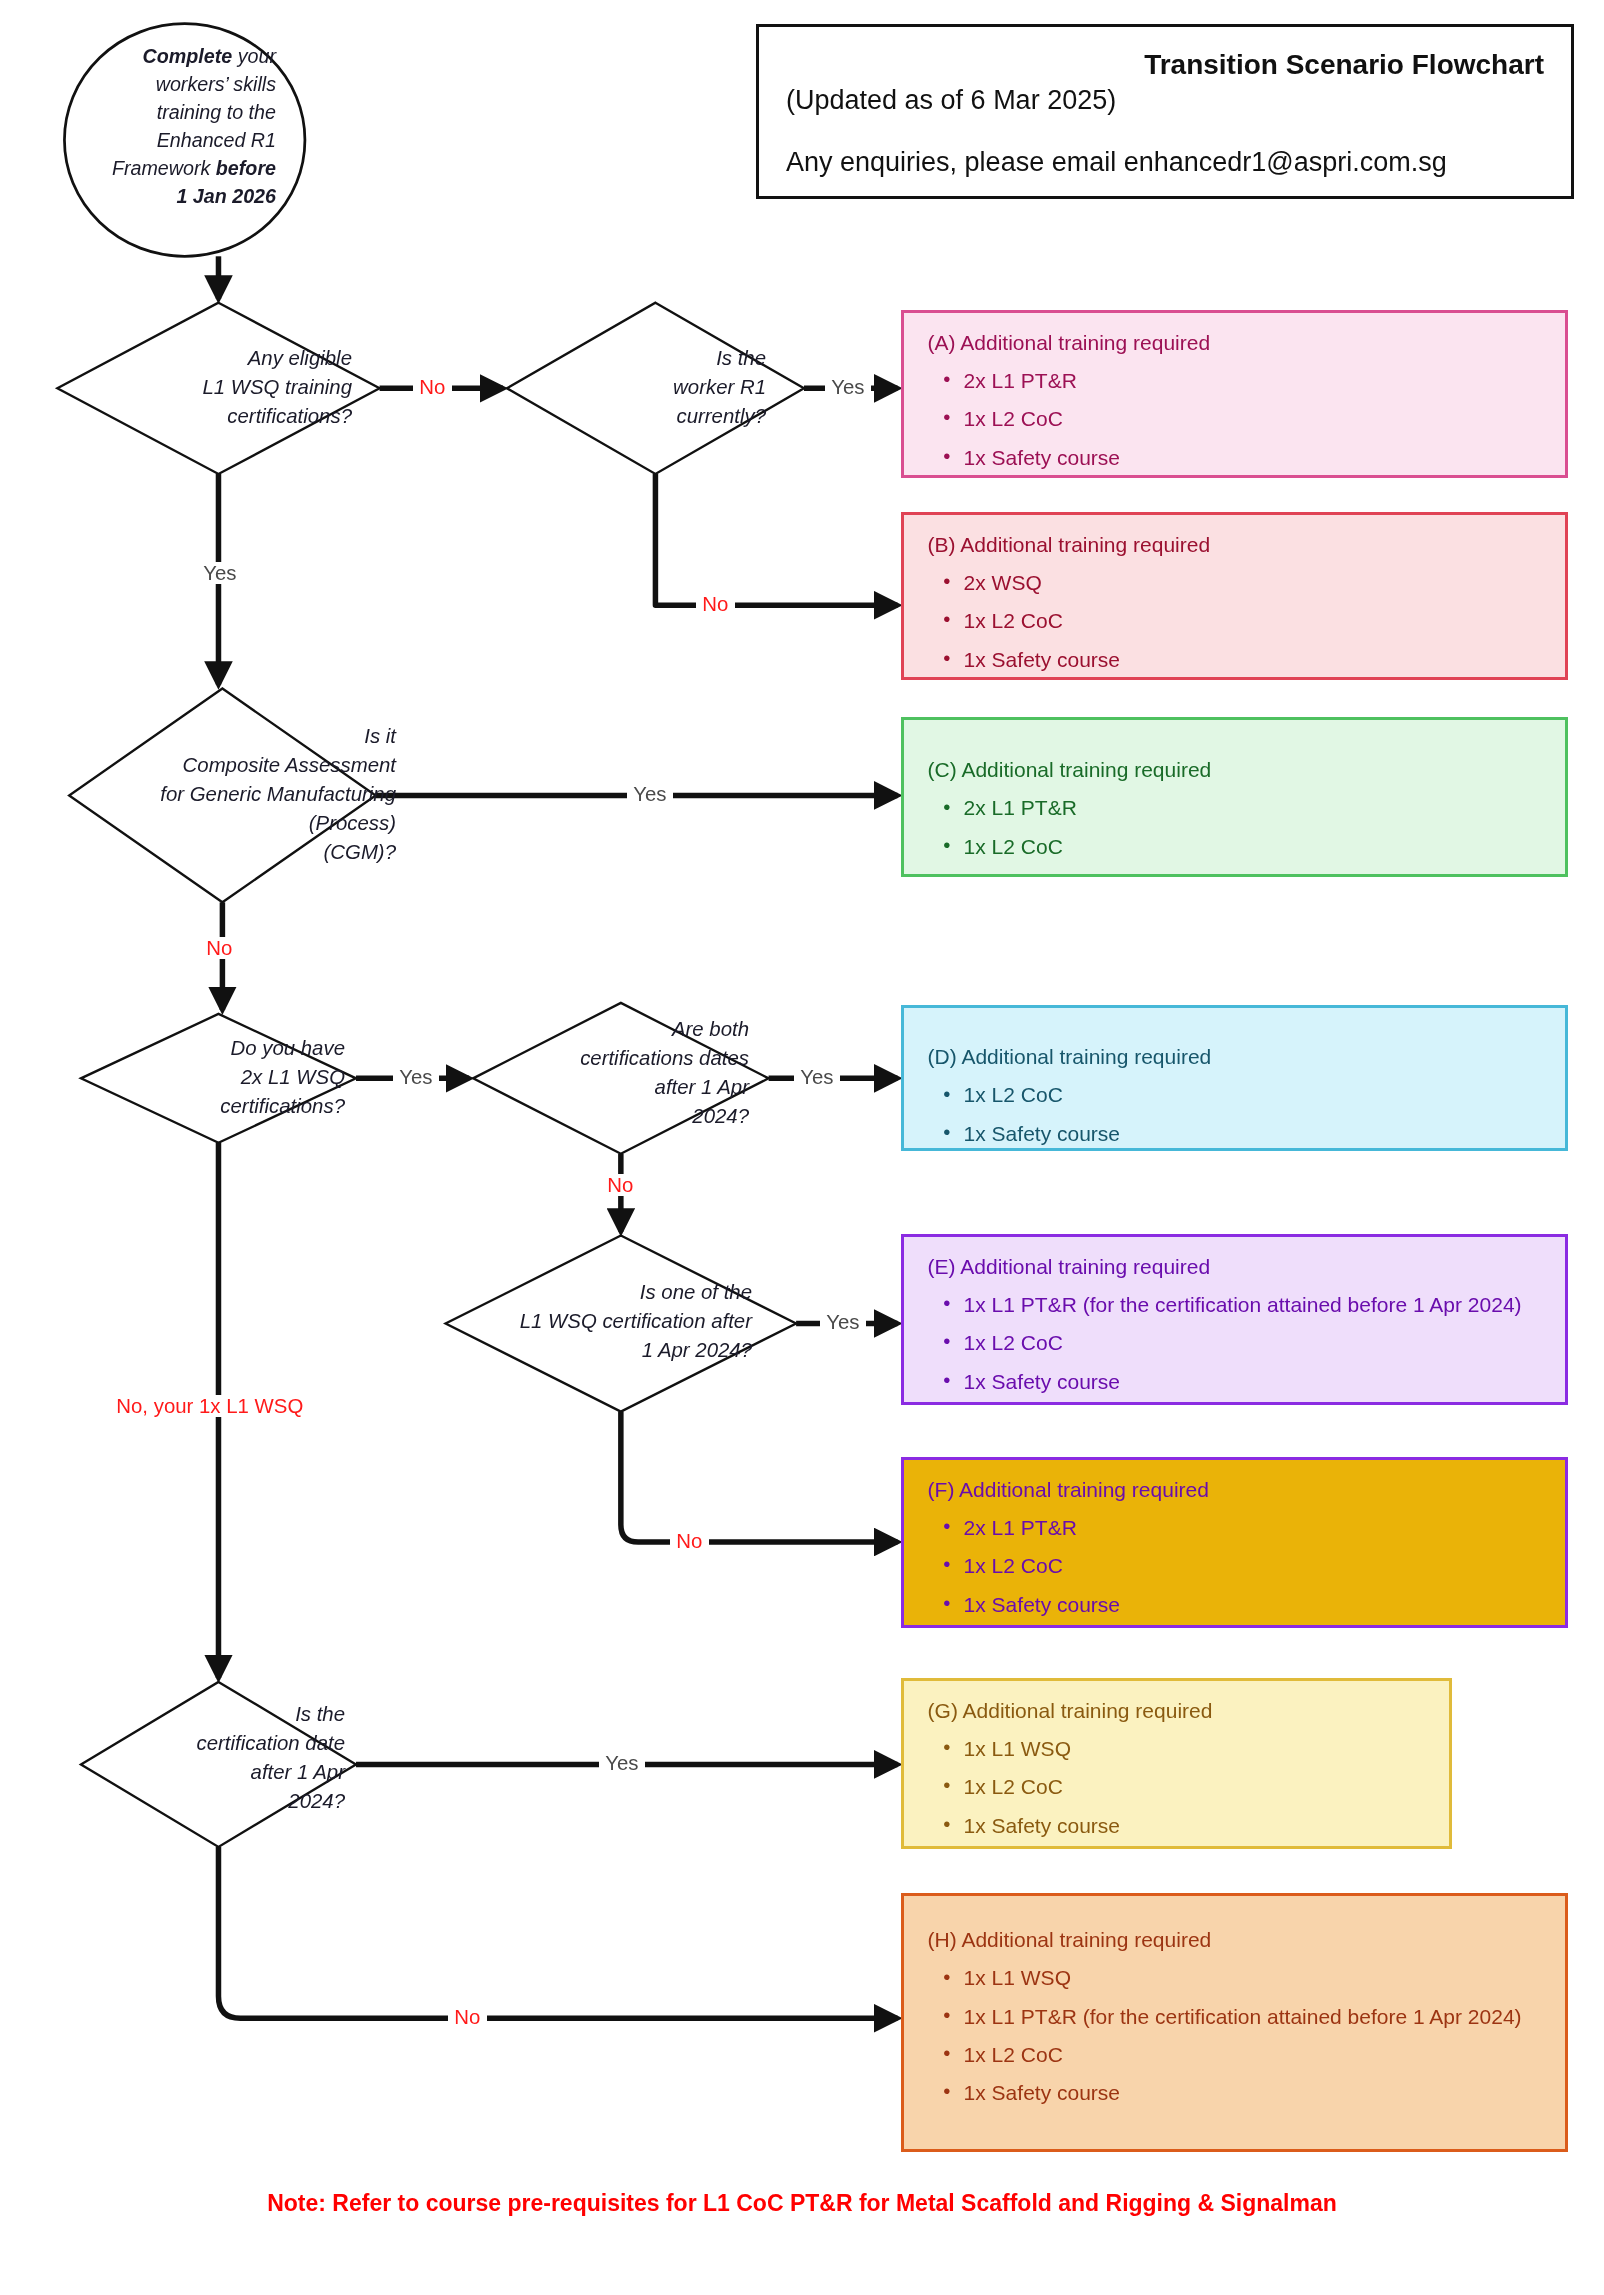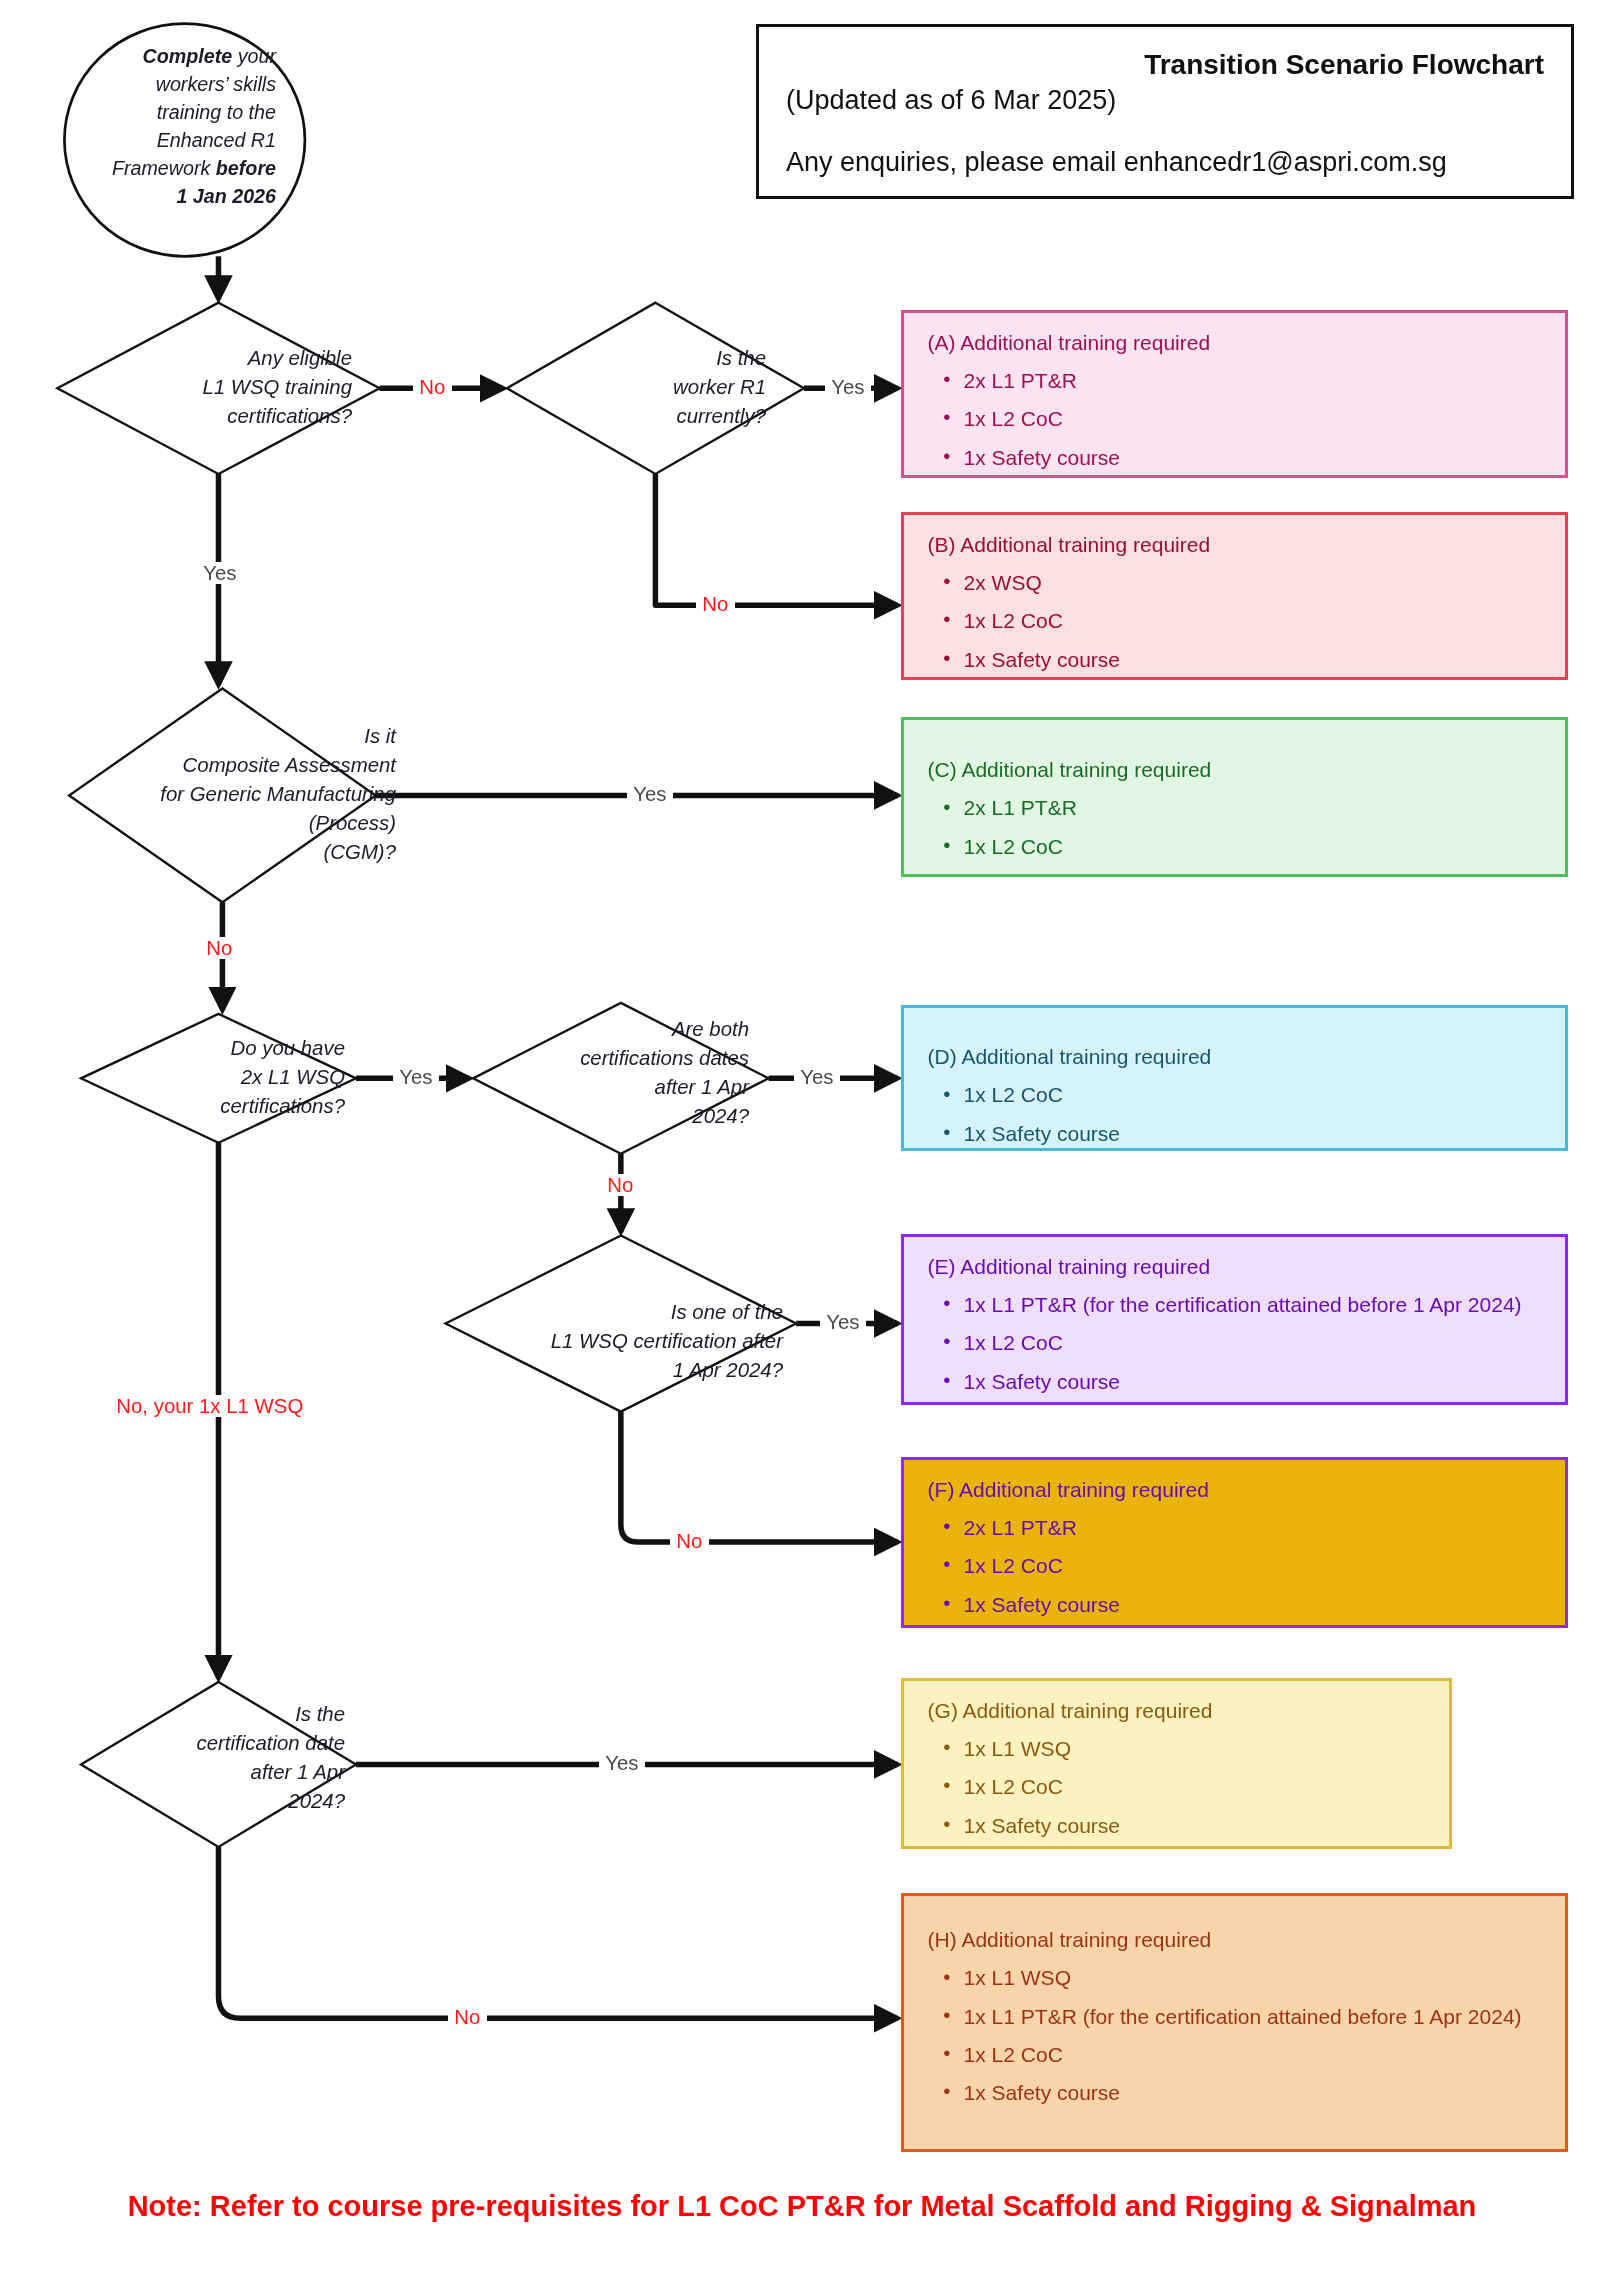--- a/index.html
+++ b/index.html
@@ -118,21 +118,21 @@
     font-size: 20.4px;
   }
 
   
   #bottom-note {
     position: absolute;
     left: 0;
     top: 2190px;
     width: 1604px;
     text-align: center;
-    font-size: 29px;
+    font-size: 23px;
     font-weight: bold;
     color: #ff0000;
   }
 </style>
 </head>
 <body>
 
 <div id="canvas">
 
   <svg class="layer" viewBox="0 0 2041 2920">
@@ -247,21 +247,21 @@
     <span>certifications?</span>
   </div>
 
   <div class="node-text" style="left:493px;top:1015px;width:256px;">
     <span>Are both</span><br>
     <span>certifications dates</span><br>
     <span>after 1 Apr</span><br>
     <span>2024?</span>
   </div>
 
-  <div class="node-text" style="left:472px;top:1278px;width:311px;margin-top:20px;">
+  <div class="node-text" style="left:441px;top:1278px;width:311px;">
     <span>Is one of the</span><br>
     <span>L1 WSQ certification after</span><br>
     <span>1 Apr 2024?</span>
   </div>
 
   <div class="node-text" style="left:93px;top:1700px;width:252px;">
     <span>Is the</span><br>
     <span>certification date</span><br>
     <span>after 1 Apr</span><br>
     <span>2024?</span>

